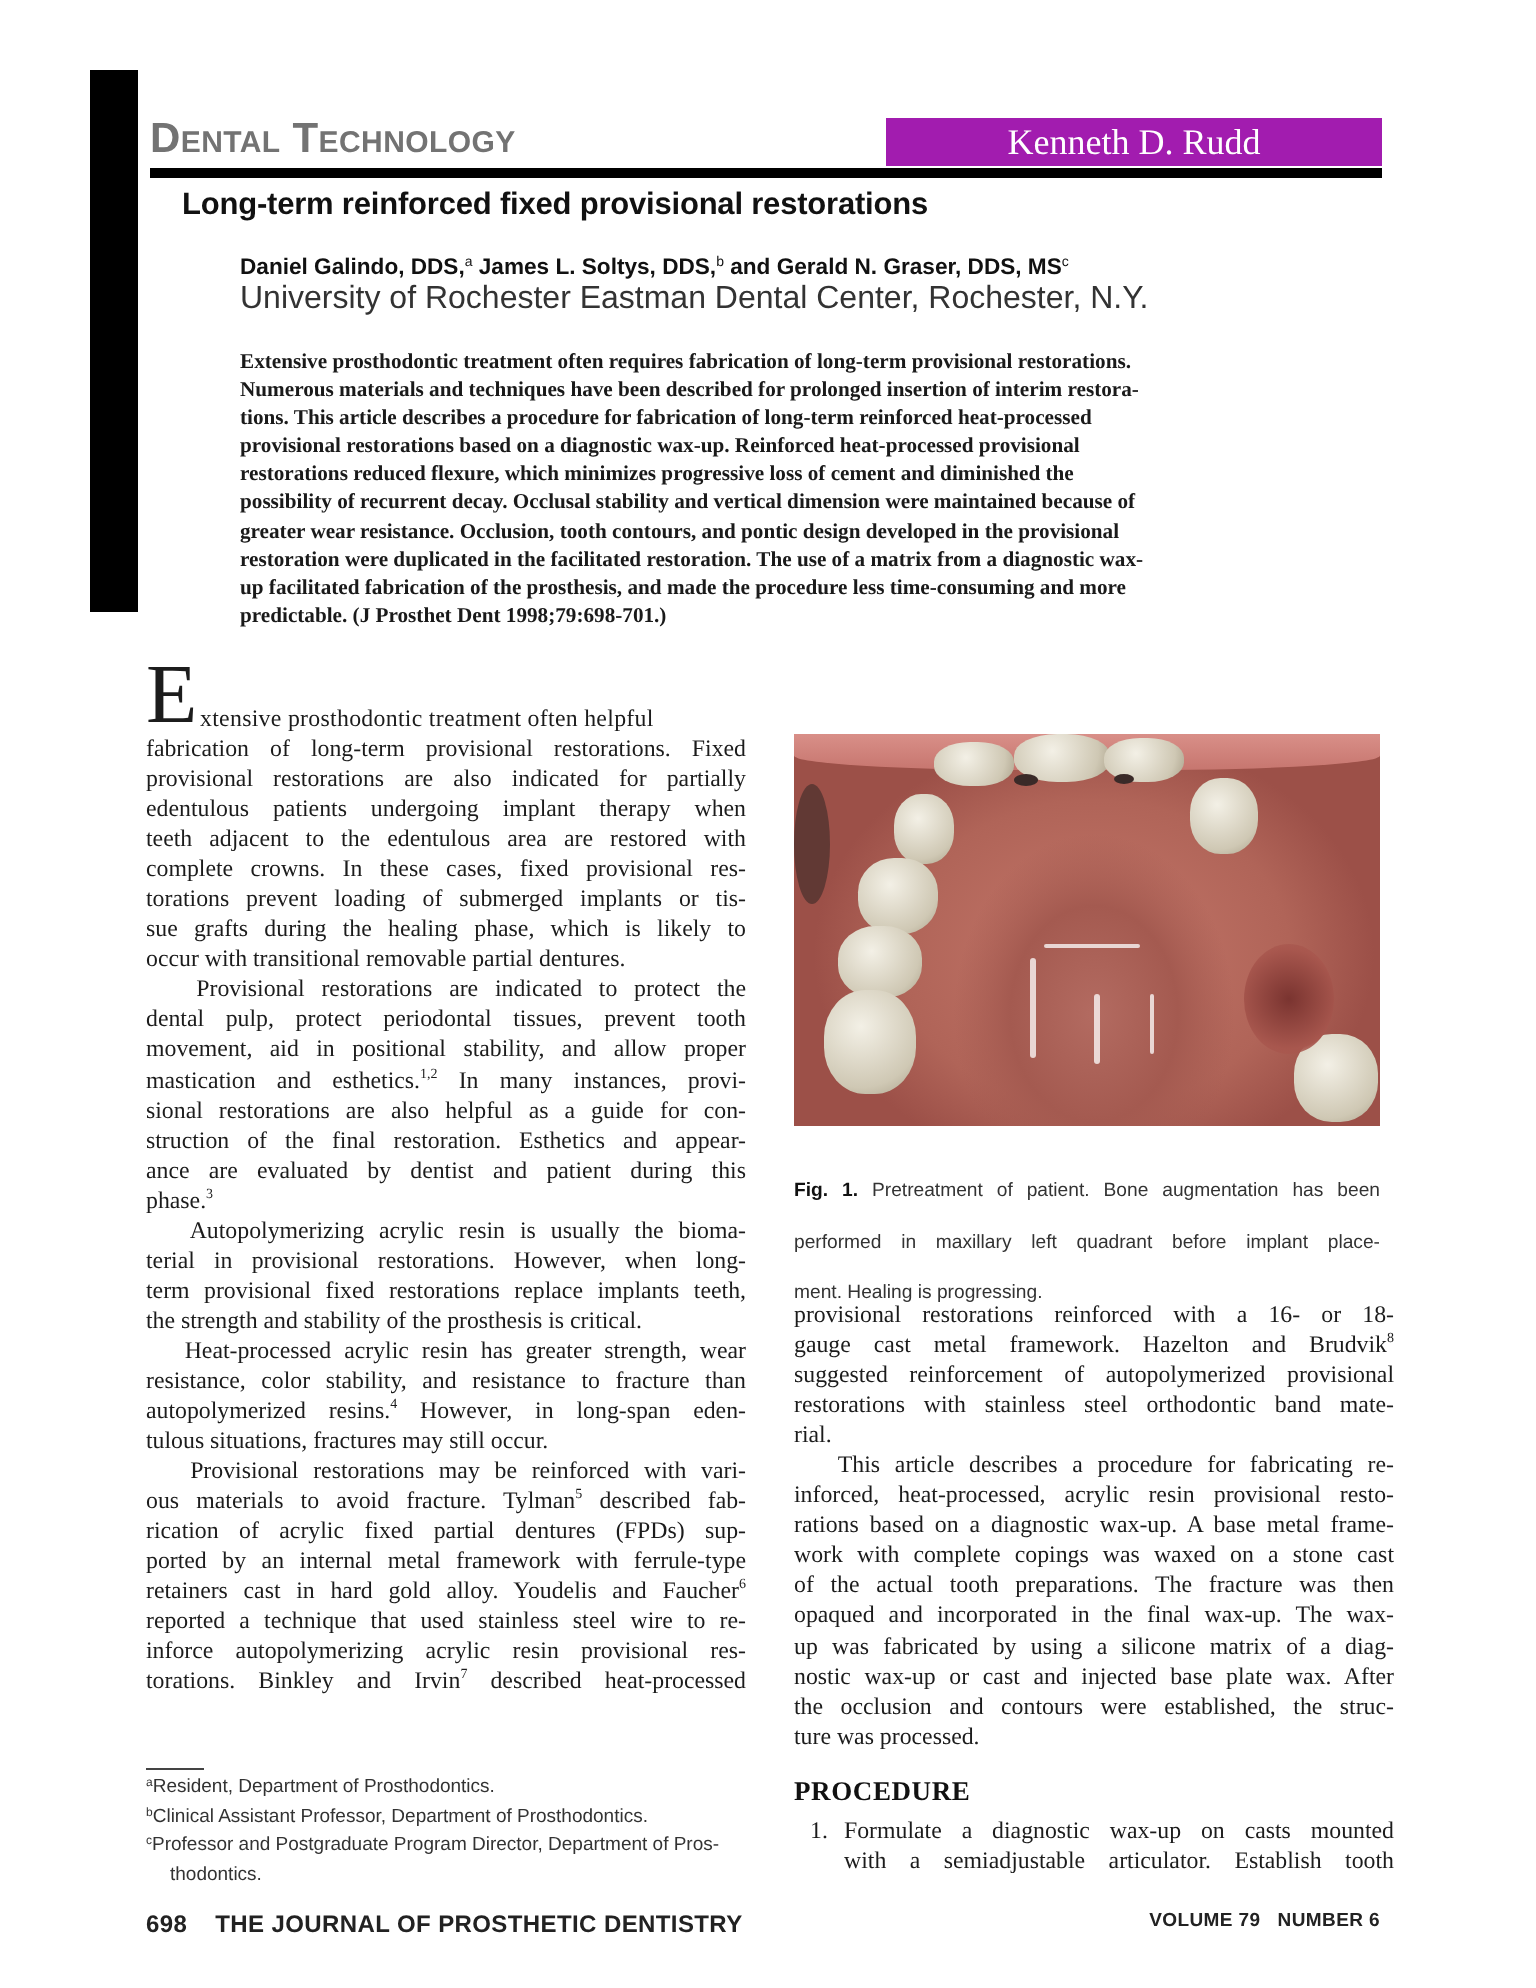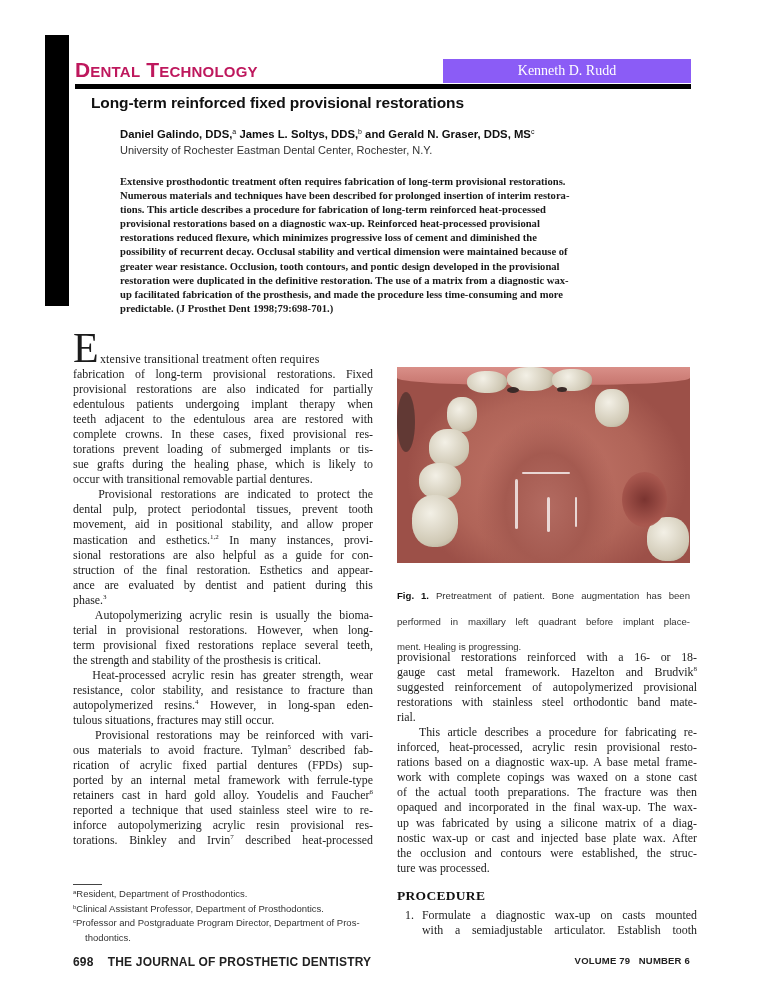--- a/index.html
+++ b/index.html
@@ -1,29 +1,29 @@
 <!DOCTYPE html>
 <html><head>
 <meta charset="utf-8">
 <style>
   html, body { margin: 0; padding: 0; background: #ffffff; }
   body { width: 768px; height: 994px; position: relative; overflow: hidden; color: #1a1a1a; }
   .abs { position: absolute; }
 
   .side-bar { left: 45px; top: 35px; width: 24px; height: 271px; background: #000; }
 
-  .section-title { left: 75px; top: 56px; font-family: "Liberation Sans", sans-serif; font-weight: bold; font-size: 21px; letter-spacing: 0.2px; color: #be185d; line-height: 28px; font-variant: small-caps; text-align: right; }
-  .author-box { left: 443px; top: 59px; width: 248px; height: 24px; background: #8b5cf6; color: #fff; font-family: "Liberation Serif", serif; font-size: 14px; line-height: 24px; text-align: center; }
+  .section-title { left: 75px; top: 56px; font-family: "Liberation Sans", sans-serif; font-weight: bold; font-size: 21px; letter-spacing: 0.2px; color: #737373; line-height: 28px; font-variant: small-caps; text-align: right; }
+  .author-box { left: 443px; top: 59px; width: 248px; height: 24px; background: #a21caf; color: #fff; font-family: "Liberation Serif", serif; font-size: 18px; line-height: 24px; text-align: center; }
   .rule { left: 75px; top: 84px; width: 616px; height: 5px; background: #000; }
 
   .article-title { left: 91px; top: 92px; font-family: "Liberation Sans", sans-serif; font-weight: bold; font-size: 15.5px; line-height: 22px; color: #111; letter-spacing: -0.1px; }
 
   .authors { left: 120px; top: 126px; font-family: "Liberation Sans", sans-serif; font-weight: bold; font-size: 11.3px; line-height: 16px; color: #111; }
   .authors sup { font-size: 7px; font-weight: normal; vertical-align: 4px; line-height: 0; }
-  .affiliation { left: 120px; top: 142px; font-family: "Liberation Sans", sans-serif; font-size: 11px; line-height: 16px; color: #333; }
+  .affiliation { left: 120px; top: 142px; font-family: "Liberation Sans", sans-serif; font-size: 16px; line-height: 16px; color: #333; }
 
   .abstract { left: 120px; top: 175px; width: 580px; font-family: "Liberation Serif", serif; font-weight: bold; font-size: 10.6px; line-height: 14.1px; color: #1a1a1a; }
   .abstract .ln { display: block; white-space: nowrap; }
 
   .col { font-family: "Liberation Serif", serif; font-size: 11.9px; line-height: 15.05px; color: #1c1c1c; }
   .col .ln { display: block; white-space: nowrap; text-align: justify; text-align-last: justify; height: 15.05px; }
   .col .ln.last { text-align-last: left; }
   .col sup { font-size: 7px; vertical-align: 5px; line-height: 0; }
 
   .left-col { left: 73px; top: 345px; width: 300px; }
@@ -80,49 +80,49 @@
 <div class="abs affiliation">University of Rochester Eastman Dental Center, Rochester, N.Y.</div>
 
 <div class="abs abstract">
   <span class="ln">Extensive prosthodontic treatment often requires fabrication of long-term provisional restorations.</span>
   <span class="ln">Numerous materials and techniques have been described for prolonged insertion of interim restora-</span>
   <span class="ln">tions. This article describes a procedure for fabrication of long-term reinforced heat-processed</span>
   <span class="ln">provisional restorations based on a diagnostic wax-up. Reinforced heat-processed provisional</span>
   <span class="ln">restorations reduced flexure, which minimizes progressive loss of cement and diminished the</span>
   <span class="ln">possibility of recurrent decay. Occlusal stability and vertical dimension were maintained because of</span>
   <span class="ln">greater wear resistance. Occlusion, tooth contours, and pontic design developed in the provisional</span>
-  <span class="ln">restoration were duplicated in the definitive restoration. The use of a matrix from a diagnostic wax-</span>
+  <span class="ln">restoration were duplicated in the facilitated restoration. The use of a matrix from a diagnostic wax-</span>
   <span class="ln">up facilitated fabrication of the prosthesis, and made the procedure less time-consuming and more</span>
   <span class="ln">predictable. (J Prosthet Dent 1998;79:698-701.)</span>
 </div>
 
 <div class="abs col left-col">
   <div style="height:22px; position:relative;">
     <span class="dropcap" style="position:absolute; left:0; top:-16px;">E</span>
-    <span style="position:absolute; left:27px; top:7px; white-space:nowrap; letter-spacing:0.15px;">xtensive transitional treatment often requires</span>
+    <span style="position:absolute; left:27px; top:7px; white-space:nowrap; letter-spacing:0.15px;">xtensive prosthodontic treatment often helpful</span>
   </div>
   <span class="ln">fabrication of long-term provisional restorations. Fixed</span>
   <span class="ln">provisional restorations are also indicated for partially</span>
   <span class="ln">edentulous patients undergoing implant therapy when</span>
   <span class="ln">teeth adjacent to the edentulous area are restored with</span>
   <span class="ln">complete crowns. In these cases, fixed provisional res-</span>
   <span class="ln">torations prevent loading of submerged implants or tis-</span>
   <span class="ln">sue grafts during the healing phase, which is likely to</span>
   <span class="ln last">occur with transitional removable partial dentures.</span>
   <span class="ln" style="white-space:pre;">   Provisional restorations are indicated to protect the</span>
   <span class="ln">dental pulp, protect periodontal tissues, prevent tooth</span>
   <span class="ln">movement, aid in positional stability, and allow proper</span>
   <span class="ln"><span>mastication and esthetics.</span><sup>1,2</sup><span> In many instances, provi-</span></span>
   <span class="ln">sional restorations are also helpful as a guide for con-</span>
   <span class="ln">struction of the final restoration. Esthetics and appear-</span>
   <span class="ln">ance are evaluated by dentist and patient during this</span>
   <span class="ln last"><span>phase.</span><sup>3</sup></span>
   <span class="ln" style="white-space:pre;">   Autopolymerizing acrylic resin is usually the bioma-</span>
   <span class="ln">terial in provisional restorations. However, when long-</span>
-  <span class="ln">term provisional fixed restorations replace several teeth,</span>
+  <span class="ln">term provisional fixed restorations replace implants teeth,</span>
   <span class="ln last">the strength and stability of the prosthesis is critical.</span>
   <span class="ln" style="white-space:pre;">   Heat-processed acrylic resin has greater strength, wear</span>
   <span class="ln">resistance, color stability, and resistance to fracture than</span>
   <span class="ln"><span>autopolymerized resins.</span><sup>4</sup><span> However, in long-span eden-</span></span>
   <span class="ln last">tulous situations, fractures may still occur.</span>
   <span class="ln" style="white-space:pre;">   Provisional restorations may be reinforced with vari-</span>
   <span class="ln"><span>ous materials to avoid fracture. Tylman</span><sup>5</sup><span> described fab-</span></span>
   <span class="ln">rication of acrylic fixed partial dentures (FPDs) sup-</span>
   <span class="ln">ported by an internal metal framework with ferrule-type</span>
   <span class="ln"><span>retainers cast in hard gold alloy. Youdelis and Faucher</span><sup>6</sup></span>

